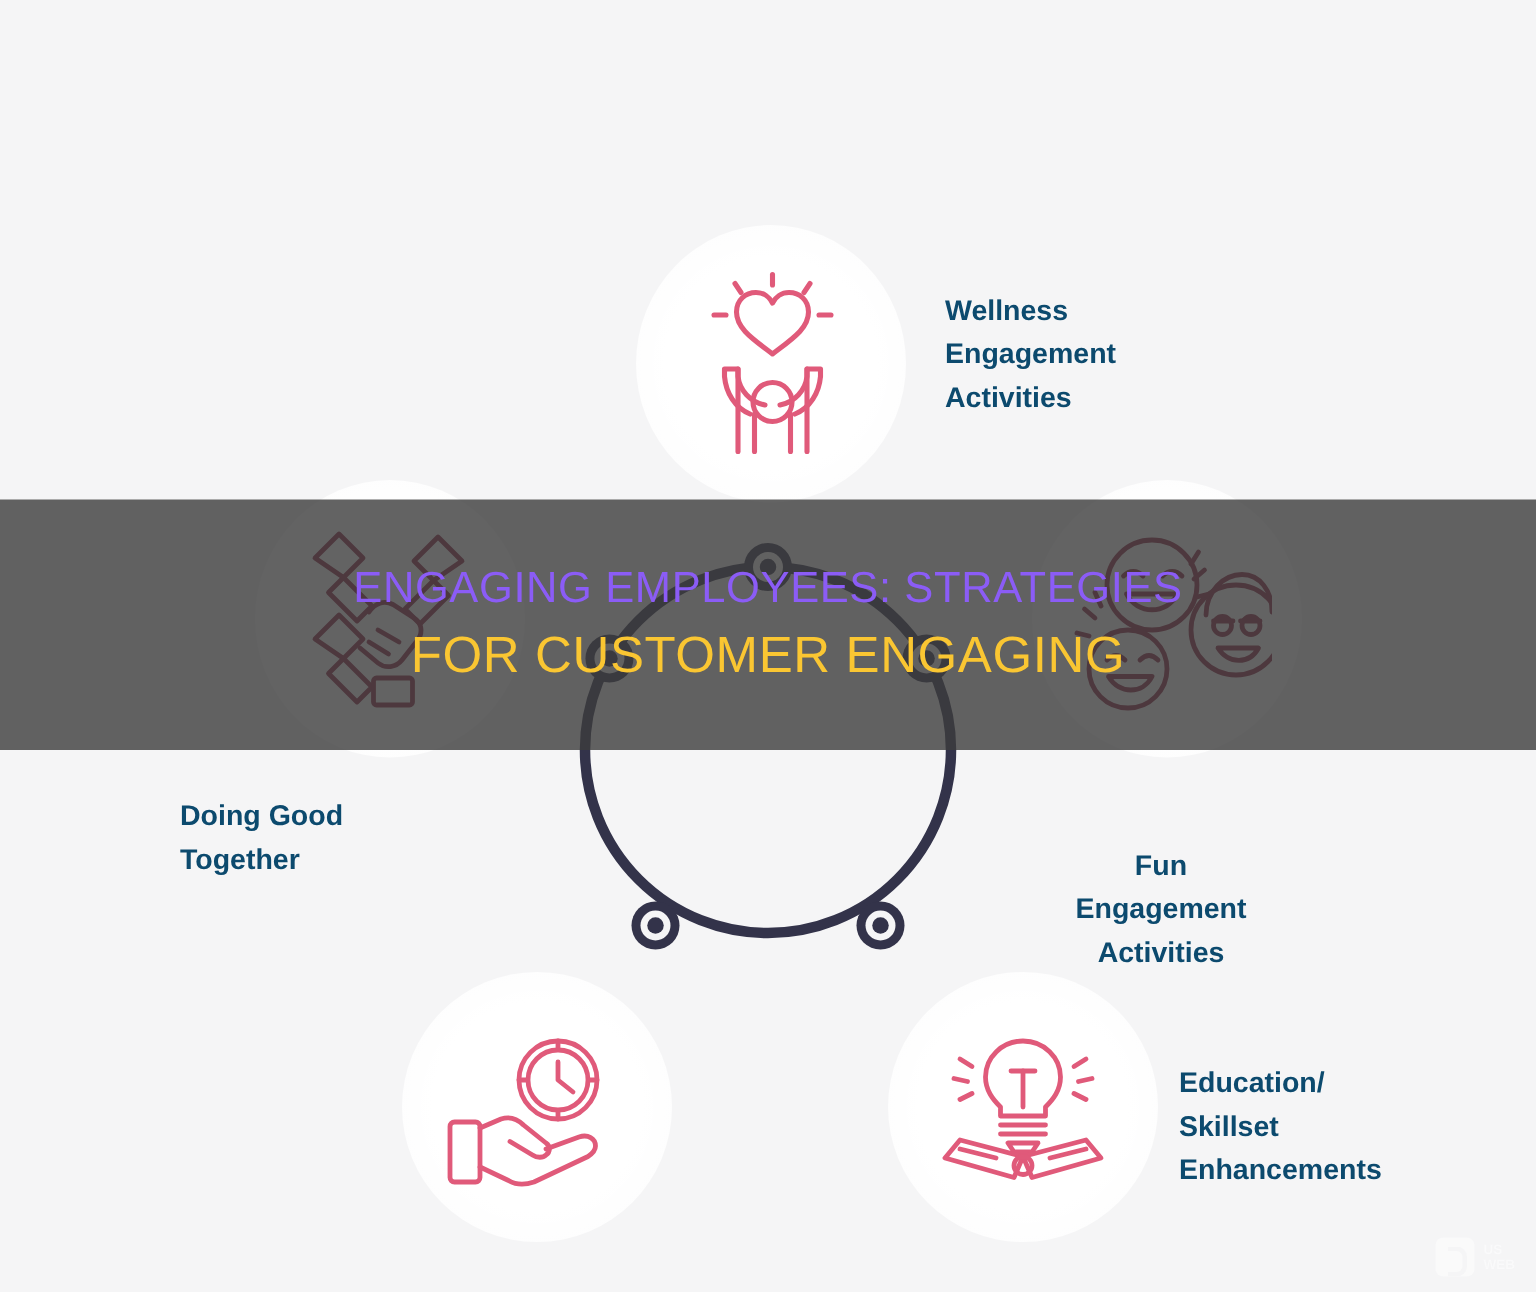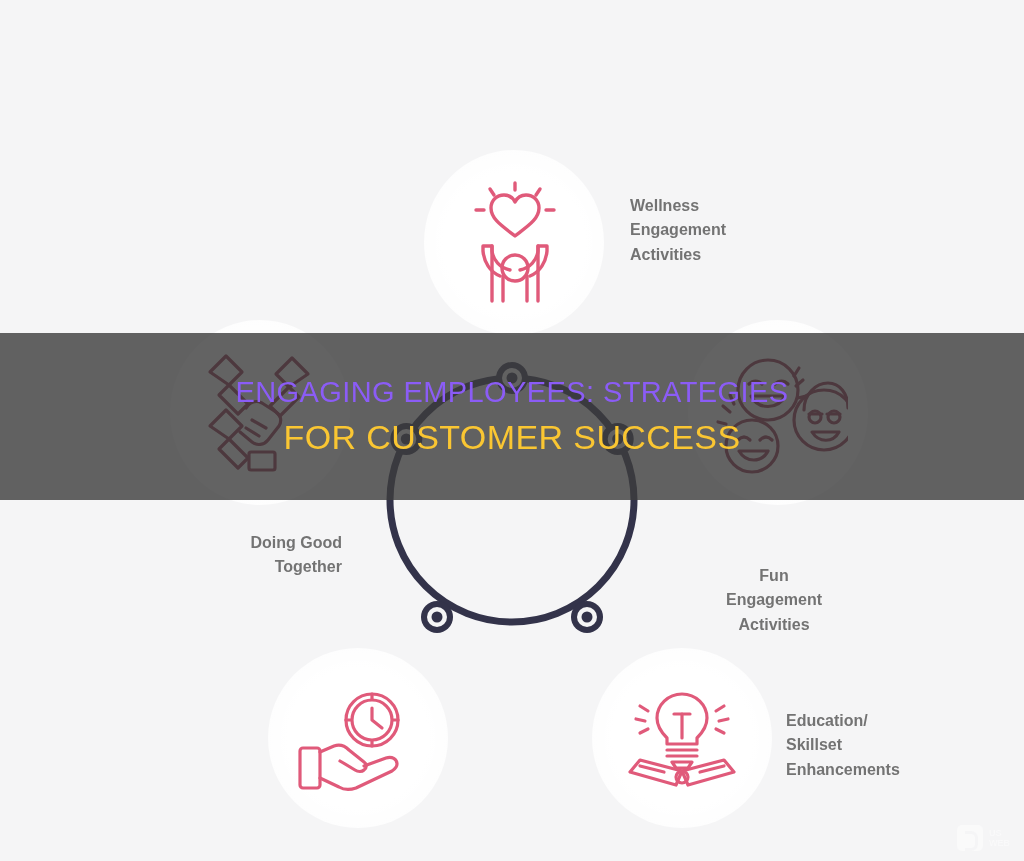--- a/index.html
+++ b/index.html
@@ -35,28 +35,28 @@
     background:radial-gradient(circle at 50% 50%, #ffffff 0%, #ffffff 55%, rgba(255,255,255,0.85) 72%, rgba(255,255,255,0.0) 100%);
   }
 
   
   .icon-holder { position:absolute; }
   .icon-holder svg { display:block; }
 
   
   .node-label {
     position:absolute;
-    color:#737373;
-    font-size:16px;
+    color:#0c4a6e;
+    font-size:19px;
     font-weight:bold;
     line-height:1.52;
     white-space:pre-line;
   }
   .al-left   { text-align:left; }
-  .al-right  { text-align:right; }
+  .al-right  { }
   .al-center { text-align:center; }
 
   
   #ring { position:absolute; left:352px; top:340px; }
 
   
   .overlay-band {
     position:absolute;
     left:0; width:1024px;
     top:333px; height:167px;
@@ -269,21 +269,21 @@
 Engagement
 Activities</div>
 
 
   <div class="node-label al-left" style="left:786px; top:709px; width:216px;">Education/
 Skillset
 Enhancements</div>
 
   <div class="overlay-band">
     <div class="ov-line1">ENGAGING EMPLOYEES: STRATEGIES</div>
-    <div class="ov-line2">FOR CUSTOMER SUCCESS</div>
+    <div class="ov-line2">FOR CUSTOMER ENGAGING</div>
   </div>
 
   <div class="watermark">
     <div class="wm-mark"></div>
     <div class="wm-text">US
 WEB</div>
   </div>
 
 </div>
 

